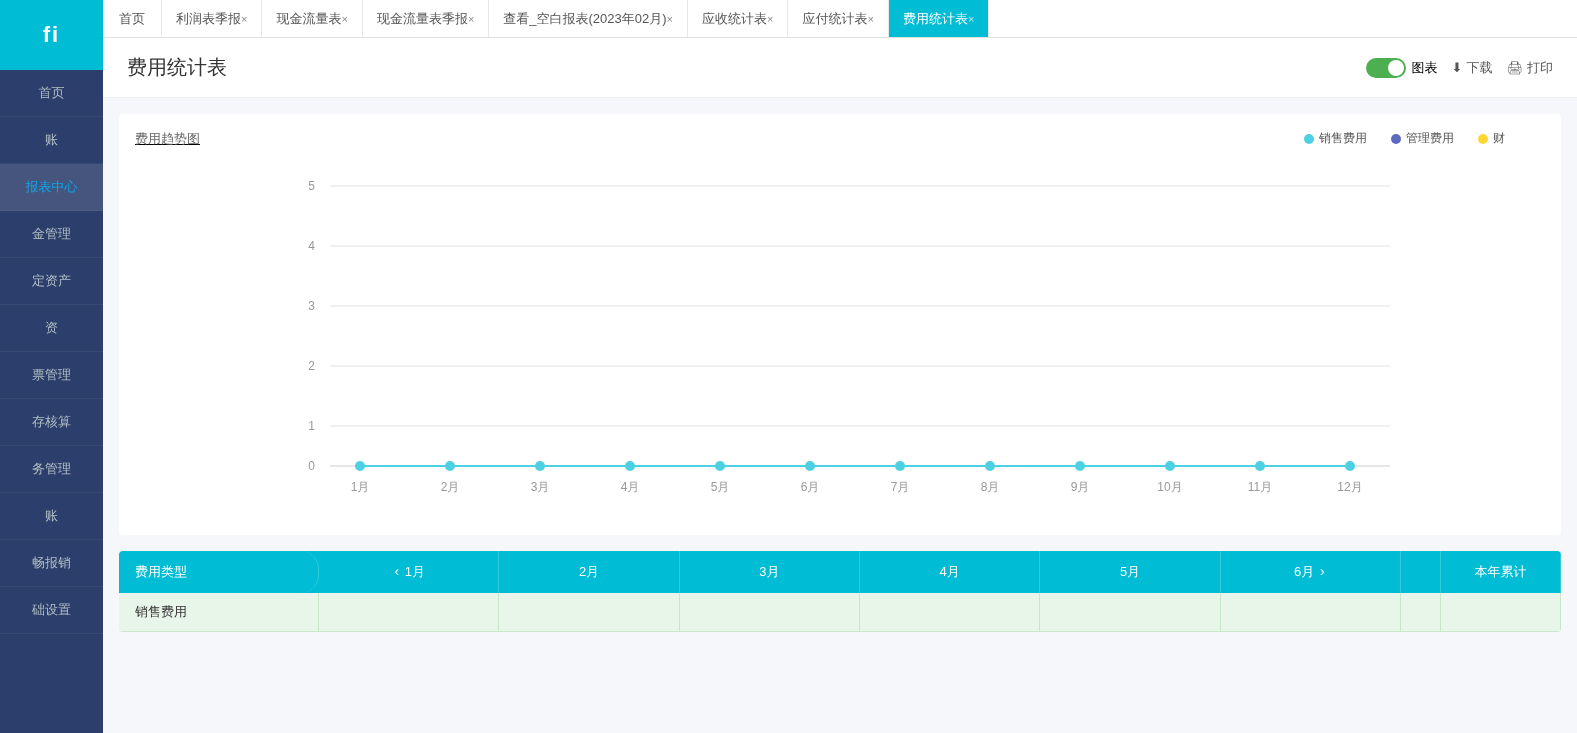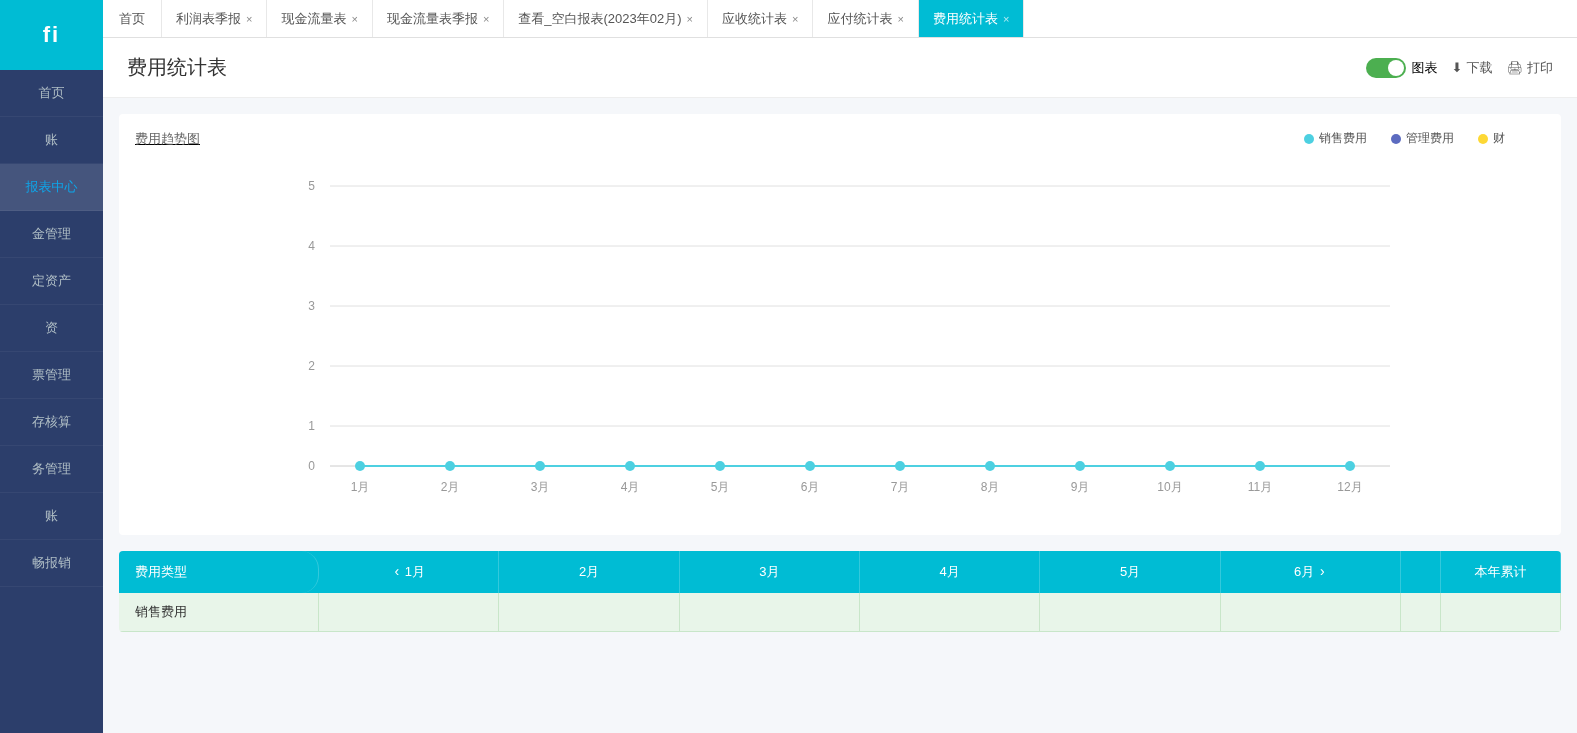--- a/index.html
+++ b/index.html
@@ -55,21 +55,20 @@
     }
     .tab {
       display: flex;
       align-items: center;
       padding: 0 14px;
       font-size: 13px;
       color: #555;
       cursor: pointer;
       border-right: 1px solid #e8e8e8;
       white-space: nowrap;
-      gap: 5px;
     }
     .tab.active {
       background: #00bcd4;
       color: white;
     }
     .tab-close {
       font-size: 11px;
       color: inherit;
       opacity: 0.7;
     }
@@ -233,20 +232,21 @@
   <div class="sidebar-item">账</div>
   <div class="sidebar-item active">报表中心</div>
   <div class="sidebar-item">金管理</div>
   <div class="sidebar-item">定资产</div>
   <div class="sidebar-item">资</div>
   <div class="sidebar-item">票管理</div>
   <div class="sidebar-item">存核算</div>
   <div class="sidebar-item">务管理</div>
   <div class="sidebar-item">账</div>
   <div class="sidebar-item">畅报销</div>
+  <div class="sidebar-item">础设置</div>
 </div>
 
 <div class="main">
 
   <div class="tab-bar">
     <div class="tab-home">
       <span>首页</span>
     </div>
     <div class="tab">
       <span>利润表季报</span>

